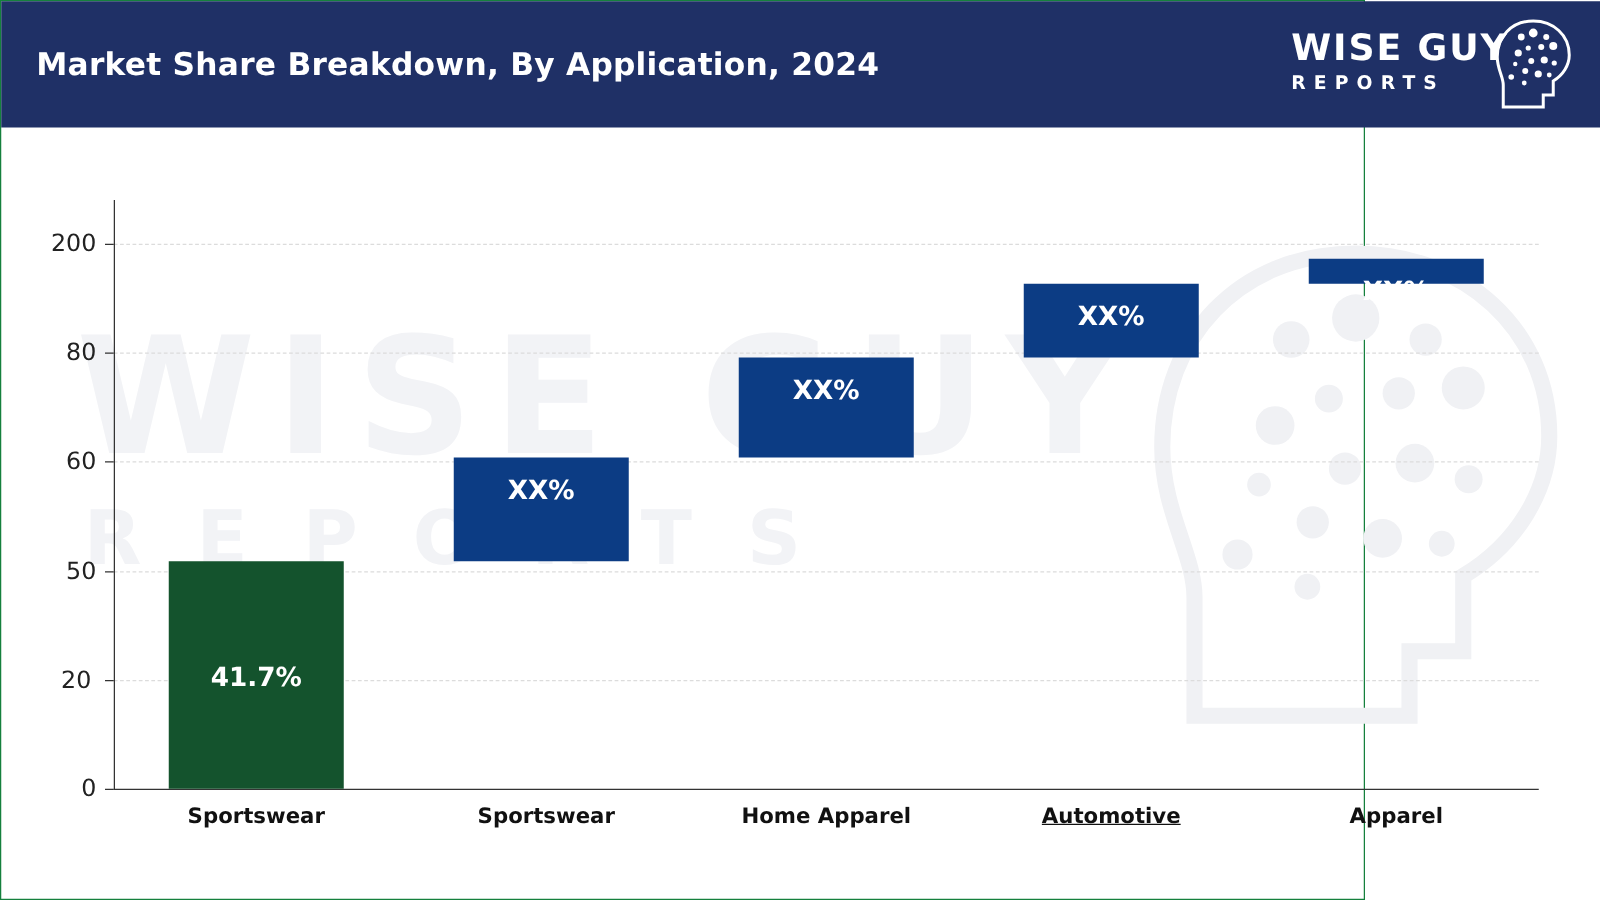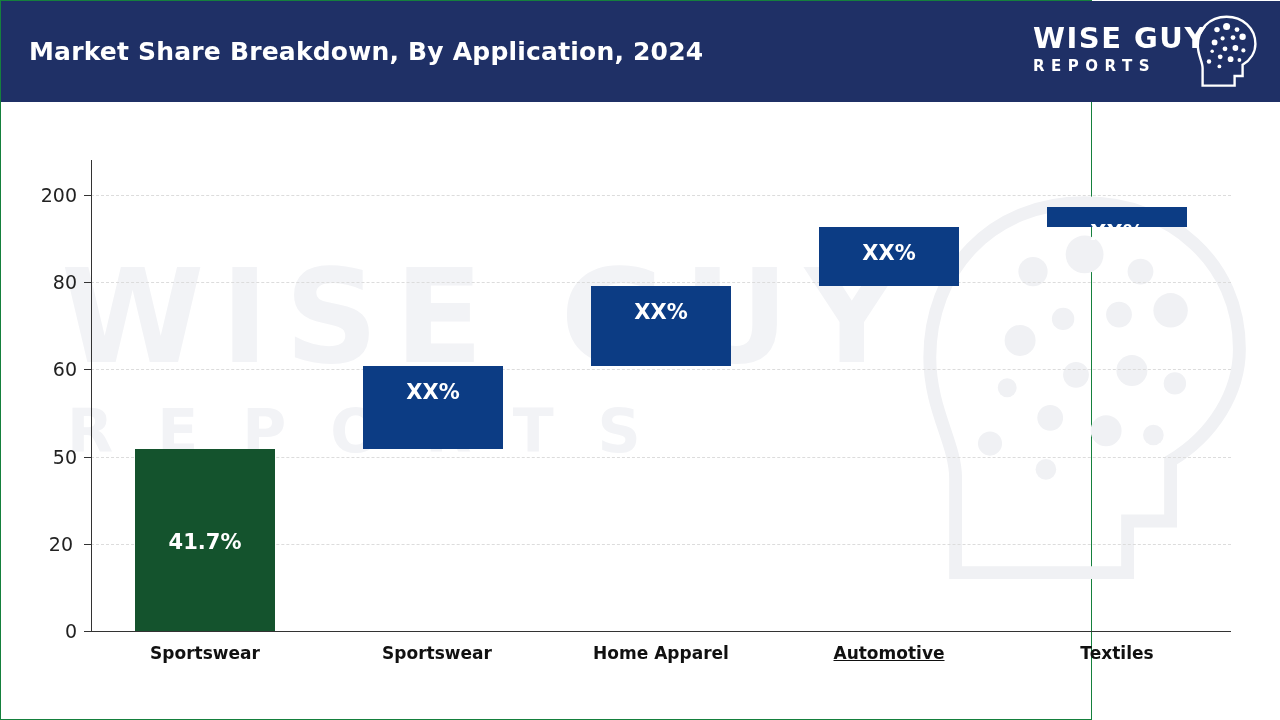--- a/index.html
+++ b/index.html
@@ -288,17 +288,17 @@
         </div>
         <div class="bar" style="left: 1046px; top: 105.1px; width: 140px; height: 19.625px; background: rgb(12, 60, 132);">
           <span class="bar-label">XX%</span>
         </div>
       </div>
     <div id="catlabels">
         <div class="cat-label" style="left: 90px; width: 228px;">Sportswear</div>
         <div class="cat-label" style="left: 322px; width: 228px;">Sportswear</div>
         <div class="cat-label" style="left: 546px; width: 228px;">Home Apparel</div>
         <div class="cat-label" style="left: 774px; width: 228px; text-decoration: underline;">Automotive</div>
-        <div class="cat-label" style="left: 1002px; width: 228px;">Textiles</div>
+        <div class="cat-label" style="left: 1002px; width: 228px;">Apparel</div>
       </div>
   </div>
 
 </div>
 
 </body></html>

